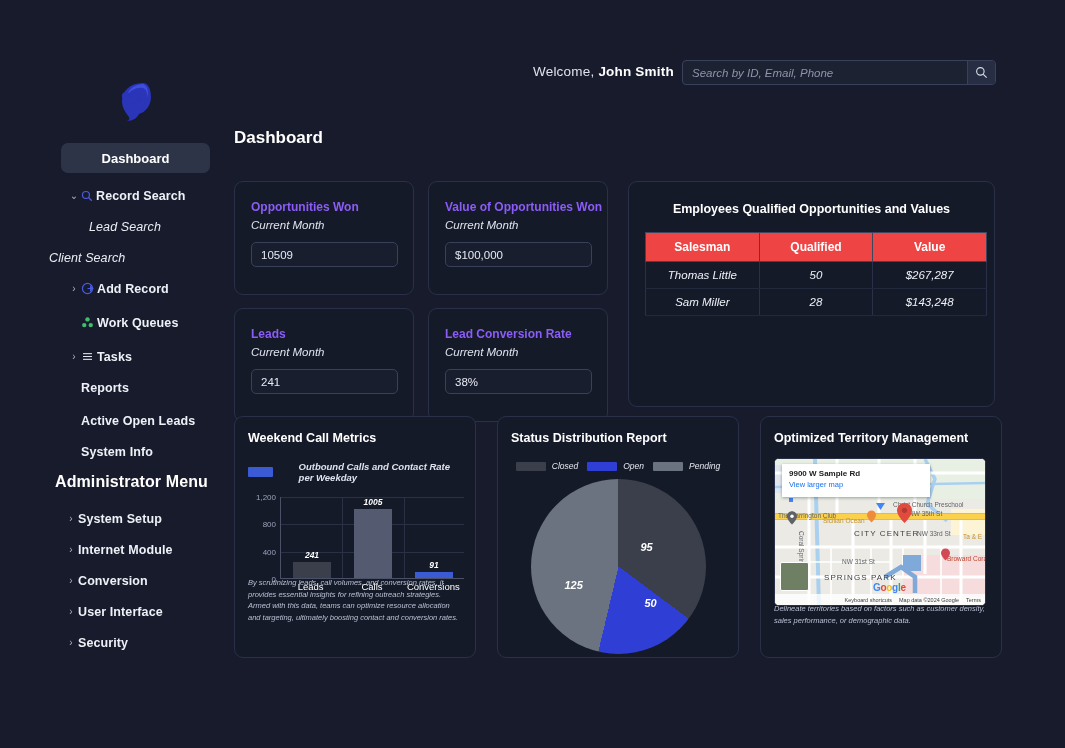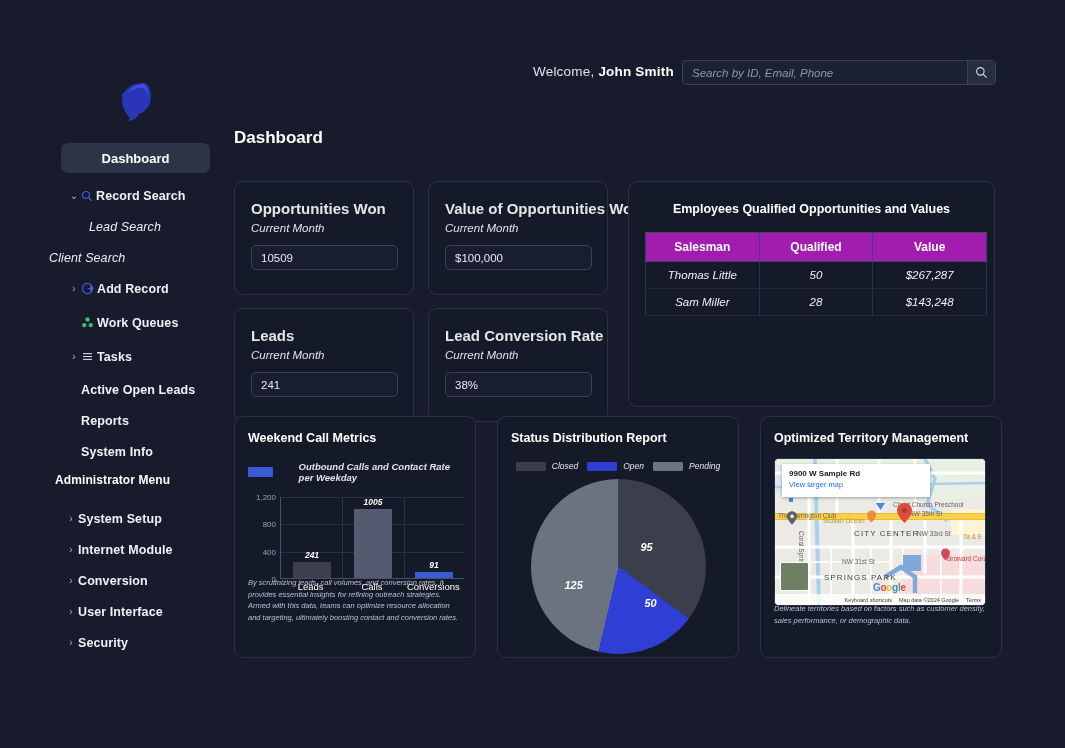--- a/index.html
+++ b/index.html
@@ -59,56 +59,56 @@
     width: 14px; text-align: center; font-size: 10px; color: #aab1c4; flex: 0 0 14px;
   }
   .nav-item .nicon { margin-right: 3px; display: flex; align-items: center; }
   .nav-item .nlabel { font-weight: 700; letter-spacing: .1px; }
   .nav-item.sub { font-style: italic; font-weight: 400; }
   .nav-item.sub .nlabel { font-weight: 400; font-style: italic; color: #eaedf4; }
   .nav-item.plain .nlabel { font-weight: 700; }
 
   .admin-title {
     position: absolute; left: 55px; top: 345px;
-    font-size: 12px; font-weight: 700; color: #ffffff; letter-spacing: .1px;
+    font-size: 16px; font-weight: 700; color: #ffffff; letter-spacing: .1px;
   }
   .admin-nav { position: absolute; left: 0; top: 375px; width: 222px; }
 
   
   .main { position: absolute; left: 234px; top: 128px; width: 770px; }
   .page-title { font-size: 17px; font-weight: 700; color: #ffffff; margin-bottom: 21px; }
   .kpi-grid {
     position: absolute; left: 0; top: 53px;
     display: grid; grid-template-columns: 180px 180px; gap: 13px 14px;
   }
   .kpi {
     width: 180px; height: 114px; padding: 18px 16px 0 16px;
     background: #151a29; border: 1px solid #2a3048; border-radius: 9px;
   }
-  .kpi-title { font-size: 15px; font-weight: 700; color: #e5e5e5; white-space: nowrap; }
+  .kpi-title { font-size: 12px; font-weight: 700; color: #8b5cf6; white-space: nowrap; }
   .kpi-sub { font-size: 11.5px; font-style: italic; color: #dfe3ee; margin-top: 5px; }
   .kpi-value {
     margin-top: 11px; height: 25px; width: 147px;
     border: 1px solid #39405a; border-radius: 5px; background: #191e2f;
     display: flex; align-items: center; padding: 0 9px;
     font-size: 11.5px; color: #e6eaf3;
   }
 
   .emp-card {
     position: absolute; left: 394px; top: 53px; width: 367px; height: 226px;
     background: #151a29; border: 1px solid #2a3048; border-radius: 9px;
     padding: 20px 16px 0 16px;
   }
   .emp-title {
     text-align: center; font-size: 12.5px; font-weight: 700; color: #ffffff;
     margin-bottom: 16px;
   }
   table.emp { border-collapse: collapse; width: 342px; margin: 0 auto; }
   table.emp th {
-    background: #a21caf; border: 1px solid #3e4560;
+    background: #ef4444; border: 1px solid #3e4560;
     font-size: 12px; font-weight: 700; color: #ffffff;
     padding: 7px 0; text-align: center;
   }
   table.emp td {
     border-left: 1px solid #2a3048; border-right: 1px solid #2a3048;
     border-bottom: 1px solid #23293d;
     font-size: 11.5px; font-style: italic; color: #eef1f7;
     padding: 7px 0; text-align: center;
   }
   table.emp tr.hl td { background: #343a4f; }
@@ -304,26 +304,26 @@
         <span class="nicon">
           <svg width="13" height="13" viewBox="0 0 16 16">
             <line x1="2.5" y1="4.5" x2="13.5" y2="4.5" stroke="#e4e8f1" stroke-width="1.3"></line>
             <line x1="2.5" y1="8" x2="13.5" y2="8" stroke="#e4e8f1" stroke-width="1.3"></line>
             <line x1="2.5" y1="11.5" x2="13.5" y2="11.5" stroke="#e4e8f1" stroke-width="1.3"></line>
           </svg>
         </span>
         <span class="nlabel">Tasks</span>
       </div>
 
+      <div class="nav-item plain" style="padding-left:81px;">
+        <span class="nlabel">Reports</span>
+      </div>
+
       <div class="nav-item plain" style="padding-left:81px;margin-top:2px;">
         <span class="nlabel">Active Open Leads</span>
-      </div>
-
-      <div class="nav-item plain" style="padding-left:81px;">
-        <span class="nlabel">Reports</span>
       </div>
 
       <div class="nav-item plain" style="padding-left:81px;">
         <span class="nlabel">System Info</span>
       </div>
     </div>
 
     <div class="admin-title">Administrator Menu</div>
 
     <div class="admin-nav">

